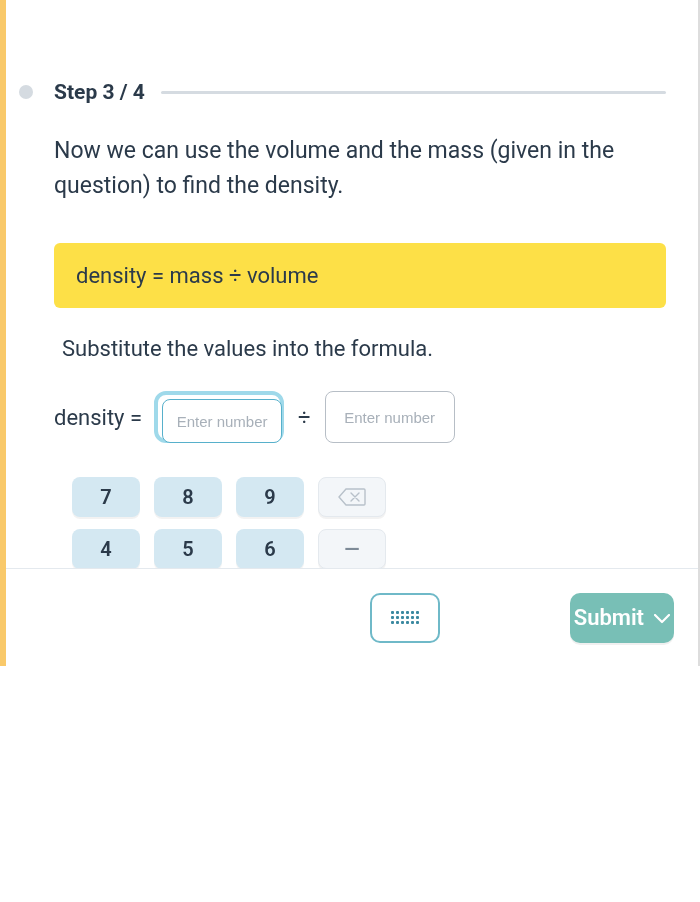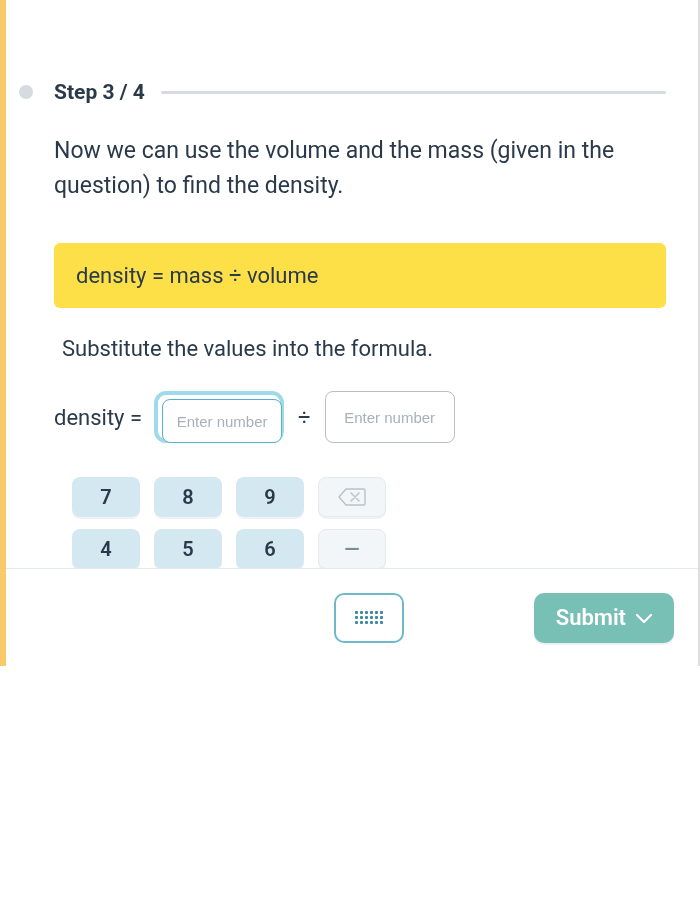--- a/index.html
+++ b/index.html
@@ -99,21 +99,21 @@
     border: 2px solid #6fb9c8; border-radius: 10px;
     display: flex; align-items: center; justify-content: center;
     cursor: pointer;
   }
   .submit-btn {
     background: #78bfb6;
     color: #fff;
     font-size: 22px;
     font-weight: 600;
     height: 50px;
-    padding: 0 22px;
+    padding: 0 4px;
     border-radius: 10px;
     display: flex; align-items: center; gap: 10px;
     cursor: pointer;
     box-shadow: 0 2px 0 rgba(0,0,0,0.06);
   }
   .chev { font-size: 18px; }
   .kbd-dots{display:grid;grid-template-columns:repeat(6,3px);grid-auto-rows:3px;gap:2px}
   .kbd-dots span{background:#3b89a0;border-radius:1px}
 </style>
 </head>

